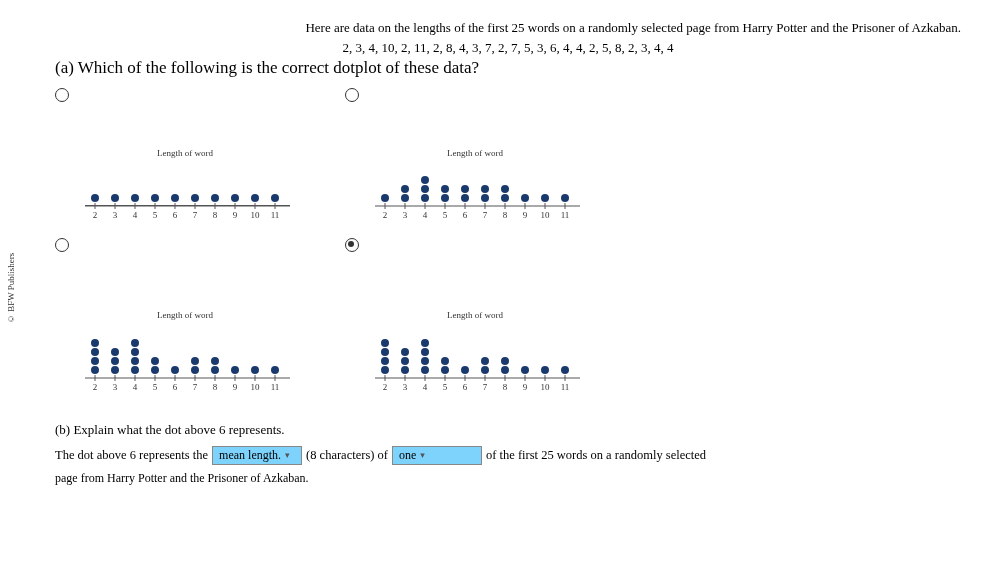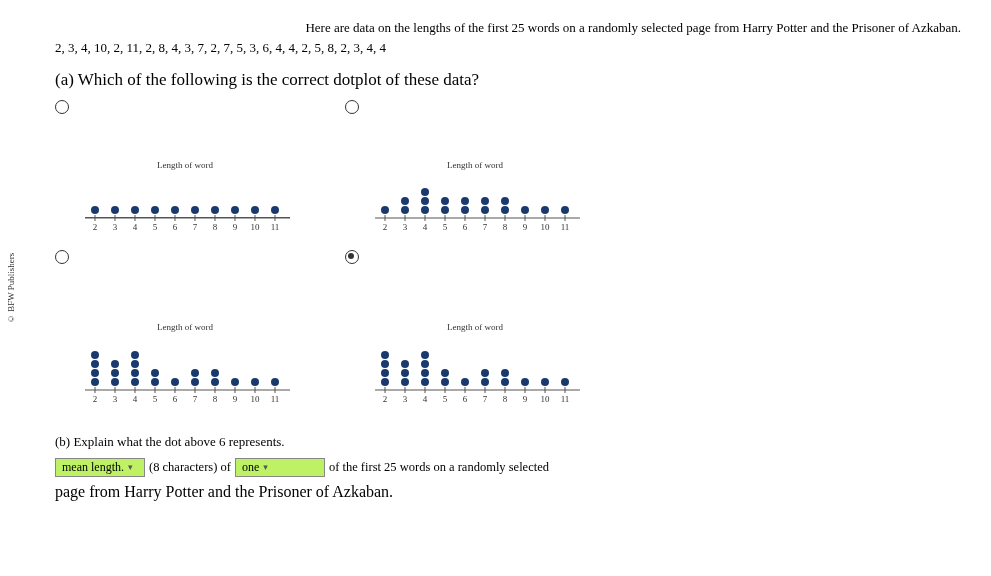--- a/index.html
+++ b/index.html
@@ -34,22 +34,22 @@
       background: white;
     }
     .intro-text {
       font-size: 13px;
       line-height: 1.5;
       margin-bottom: 2px;
       text-align: right;
     }
     .data-values {
       font-size: 13px;
-      text-align: left;
-      margin-bottom: 14px;
+      text-align: center;
+      margin-bottom: 2px;
     }
     .question-a {
       font-size: 17px;
       margin-bottom: 8px;
     }
     .radio-option {
       display: flex;
       align-items: flex-start;
       gap: 6px;
     }
@@ -97,33 +97,33 @@
       display: flex;
       align-items: center;
       flex-wrap: wrap;
       gap: 4px;
       margin-bottom: 6px;
     }
     .dropdown-box {
       display: inline-flex;
       align-items: center;
       border: 1px solid #888;
-      background: #bef264;
+      background: #7dd3fc;
       padding: 1px 6px;
       font-size: 12px;
       cursor: pointer;
       min-width: 90px;
       gap: 4px;
     }
     .dropdown-box .arrow {
       font-size: 9px;
       color: #555;
     }
     .answer-continuation {
-      font-size: 16px;
+      font-size: 12px;
       margin-bottom: 2px;
     }
   </style>
 </head>
 <body>
 
 <div class="page">
   <div class="sidebar-label">© BFW Publishers</div>
 
   <div class="intro-text">Here are data on the lengths of the first 25 words on a randomly selected page from Harry Potter and the Prisoner of Azkaban.</div>
@@ -353,20 +353,21 @@
           </svg>
           <div style="text-align:center; font-size:9px; color:#333; margin-top:74px;">Length of word</div>
         </div>
       </div>
     </div>
   </div>
 
   <div class="question-b">(b) Explain what the dot above 6 represents.</div>
 
   <div class="answer-row">
+    <span>The dot above 6 represents the</span>
     <div class="dropdown-box">
       <span>mean length.</span>
       <span class="arrow">▾</span>
     </div>
     <span>(8 characters) of</span>
     <div class="dropdown-box">
       <span>one</span>
       <span class="arrow">▾</span>
     </div>
     <span>of the first 25 words on a randomly selected</span>

